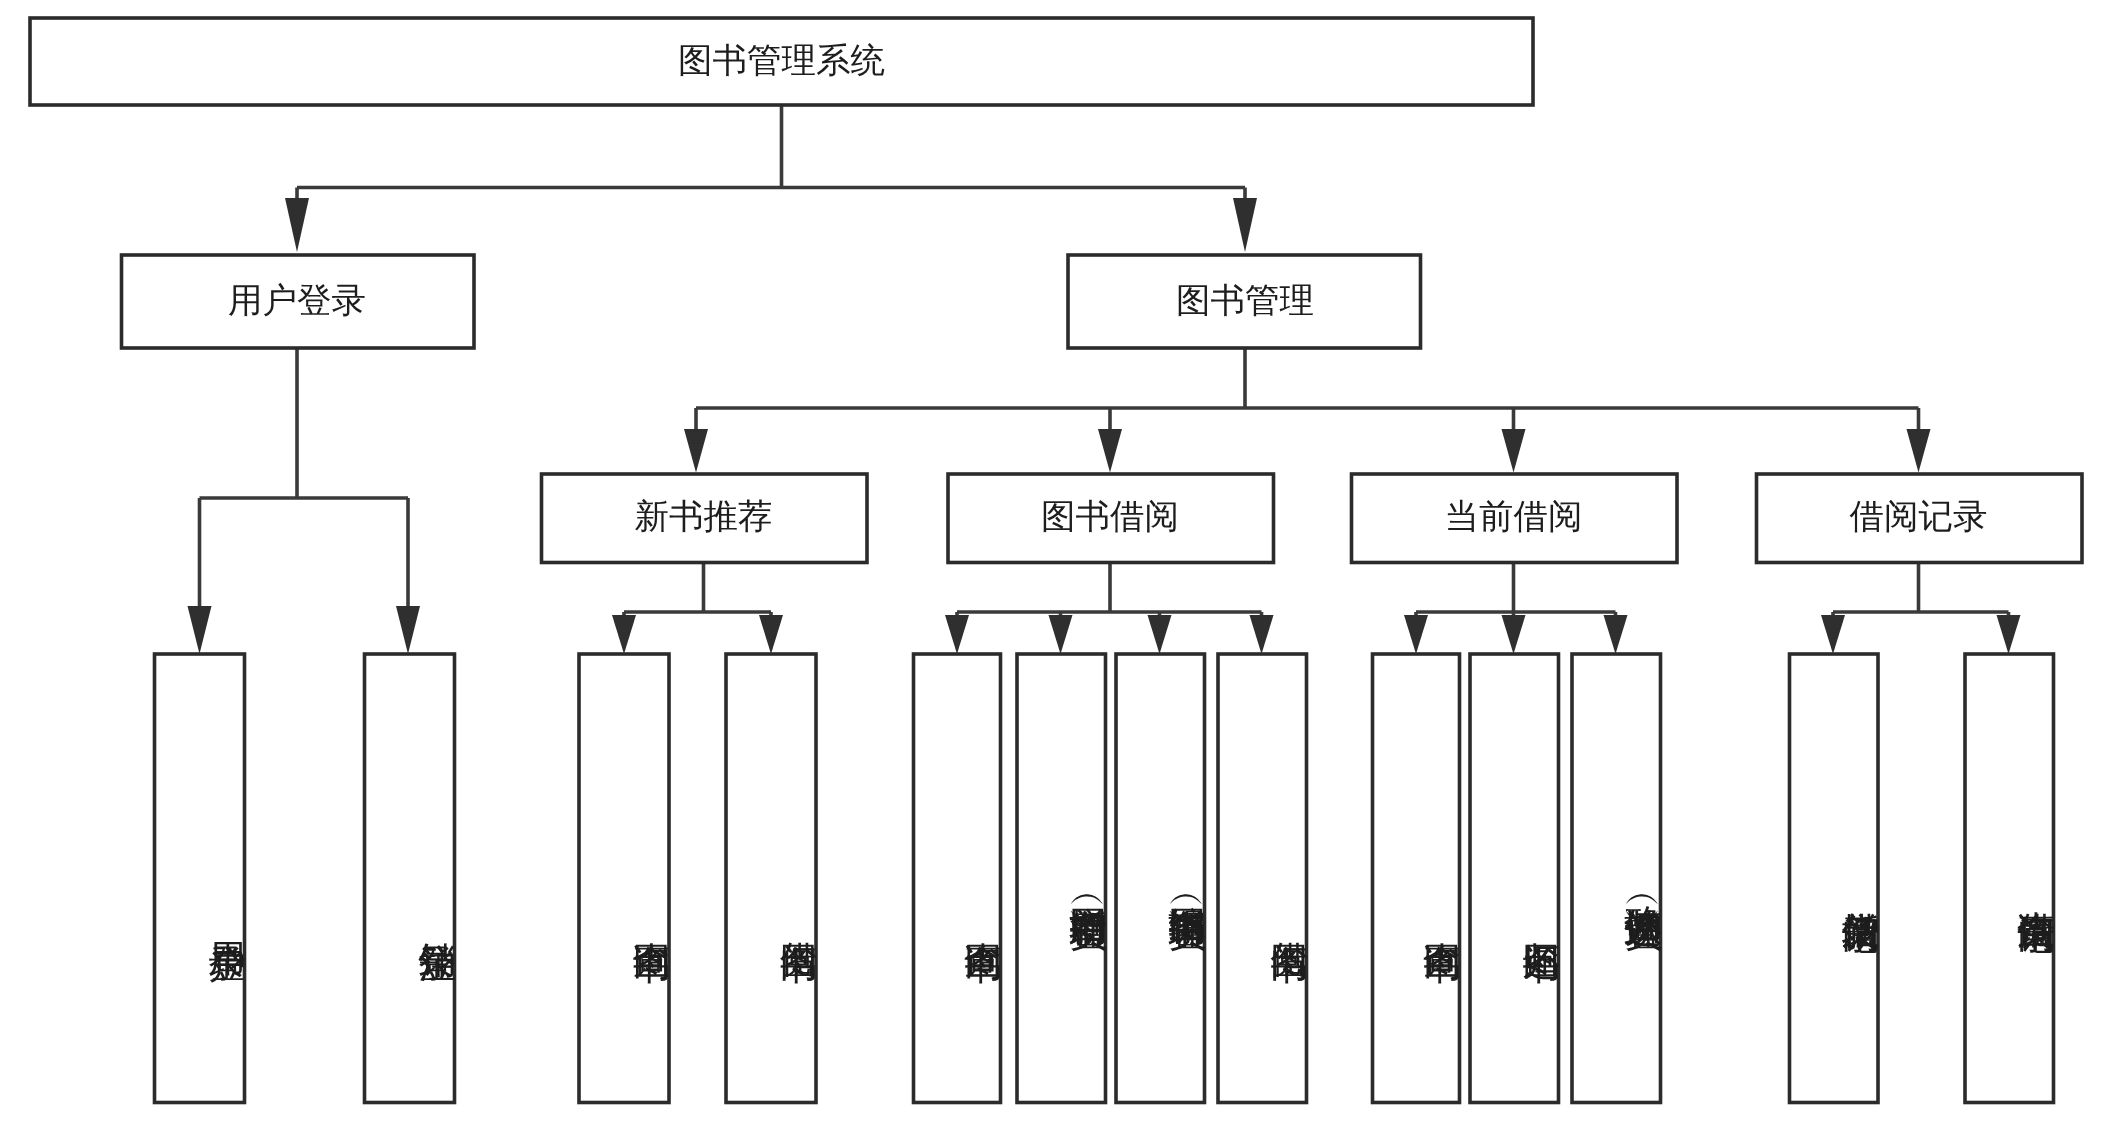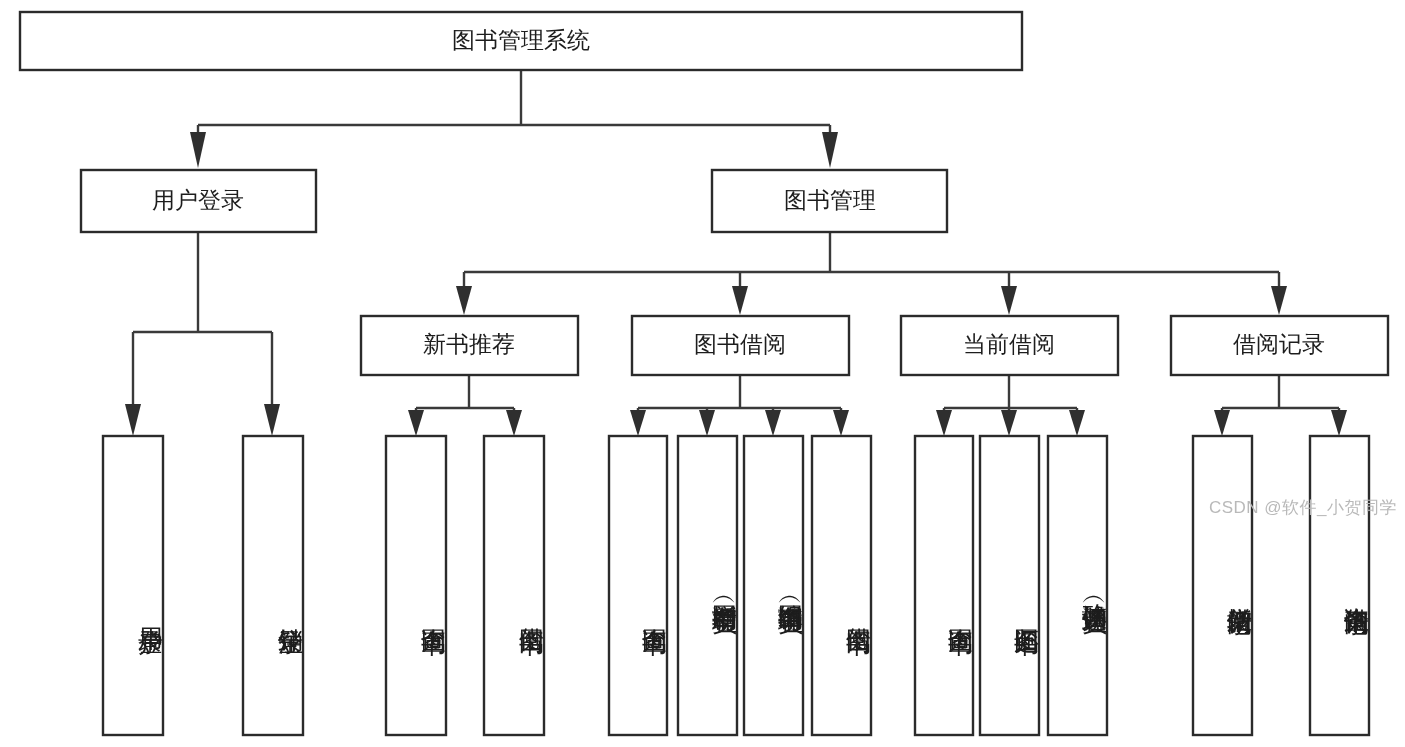--- a/index.html
+++ b/index.html
@@ -199,15 +199,14 @@
   <div class="node-label-v" style="left:609px; top:490px; width:58px; height:240px;">查询图书</div>
   <div class="node-label-v" style="left:678px; top:444px; width:59px; height:288px;">新增图书（管理员）</div>
   <div class="node-label-v" style="left:744px; top:444px; width:59px; height:288px;">编辑图书（管理员）</div>
   <div class="node-label-v" style="left:812px; top:490px; width:59px; height:240px;">借阅图书</div>
   <div class="node-label-v" style="left:915px; top:490px; width:58px; height:240px;">查询图书</div>
   <div class="node-label-v" style="left:980px; top:490px; width:59px; height:240px;">归还图书</div>
   <div class="node-label-v" style="left:1048px; top:444px; width:59px; height:288px;">确认归还（管理员）</div>
   <div class="node-label-v" style="left:1193px; top:452px; width:59px; height:276px;">新增借阅记录</div>
   <div class="node-label-v" style="left:1310px; top:452px; width:59px; height:276px;">查询借阅记录</div>
 
-  <div class="watermark">CSDN @软件_小贺同学</div>
 
 </div>
 
 </body></html>

